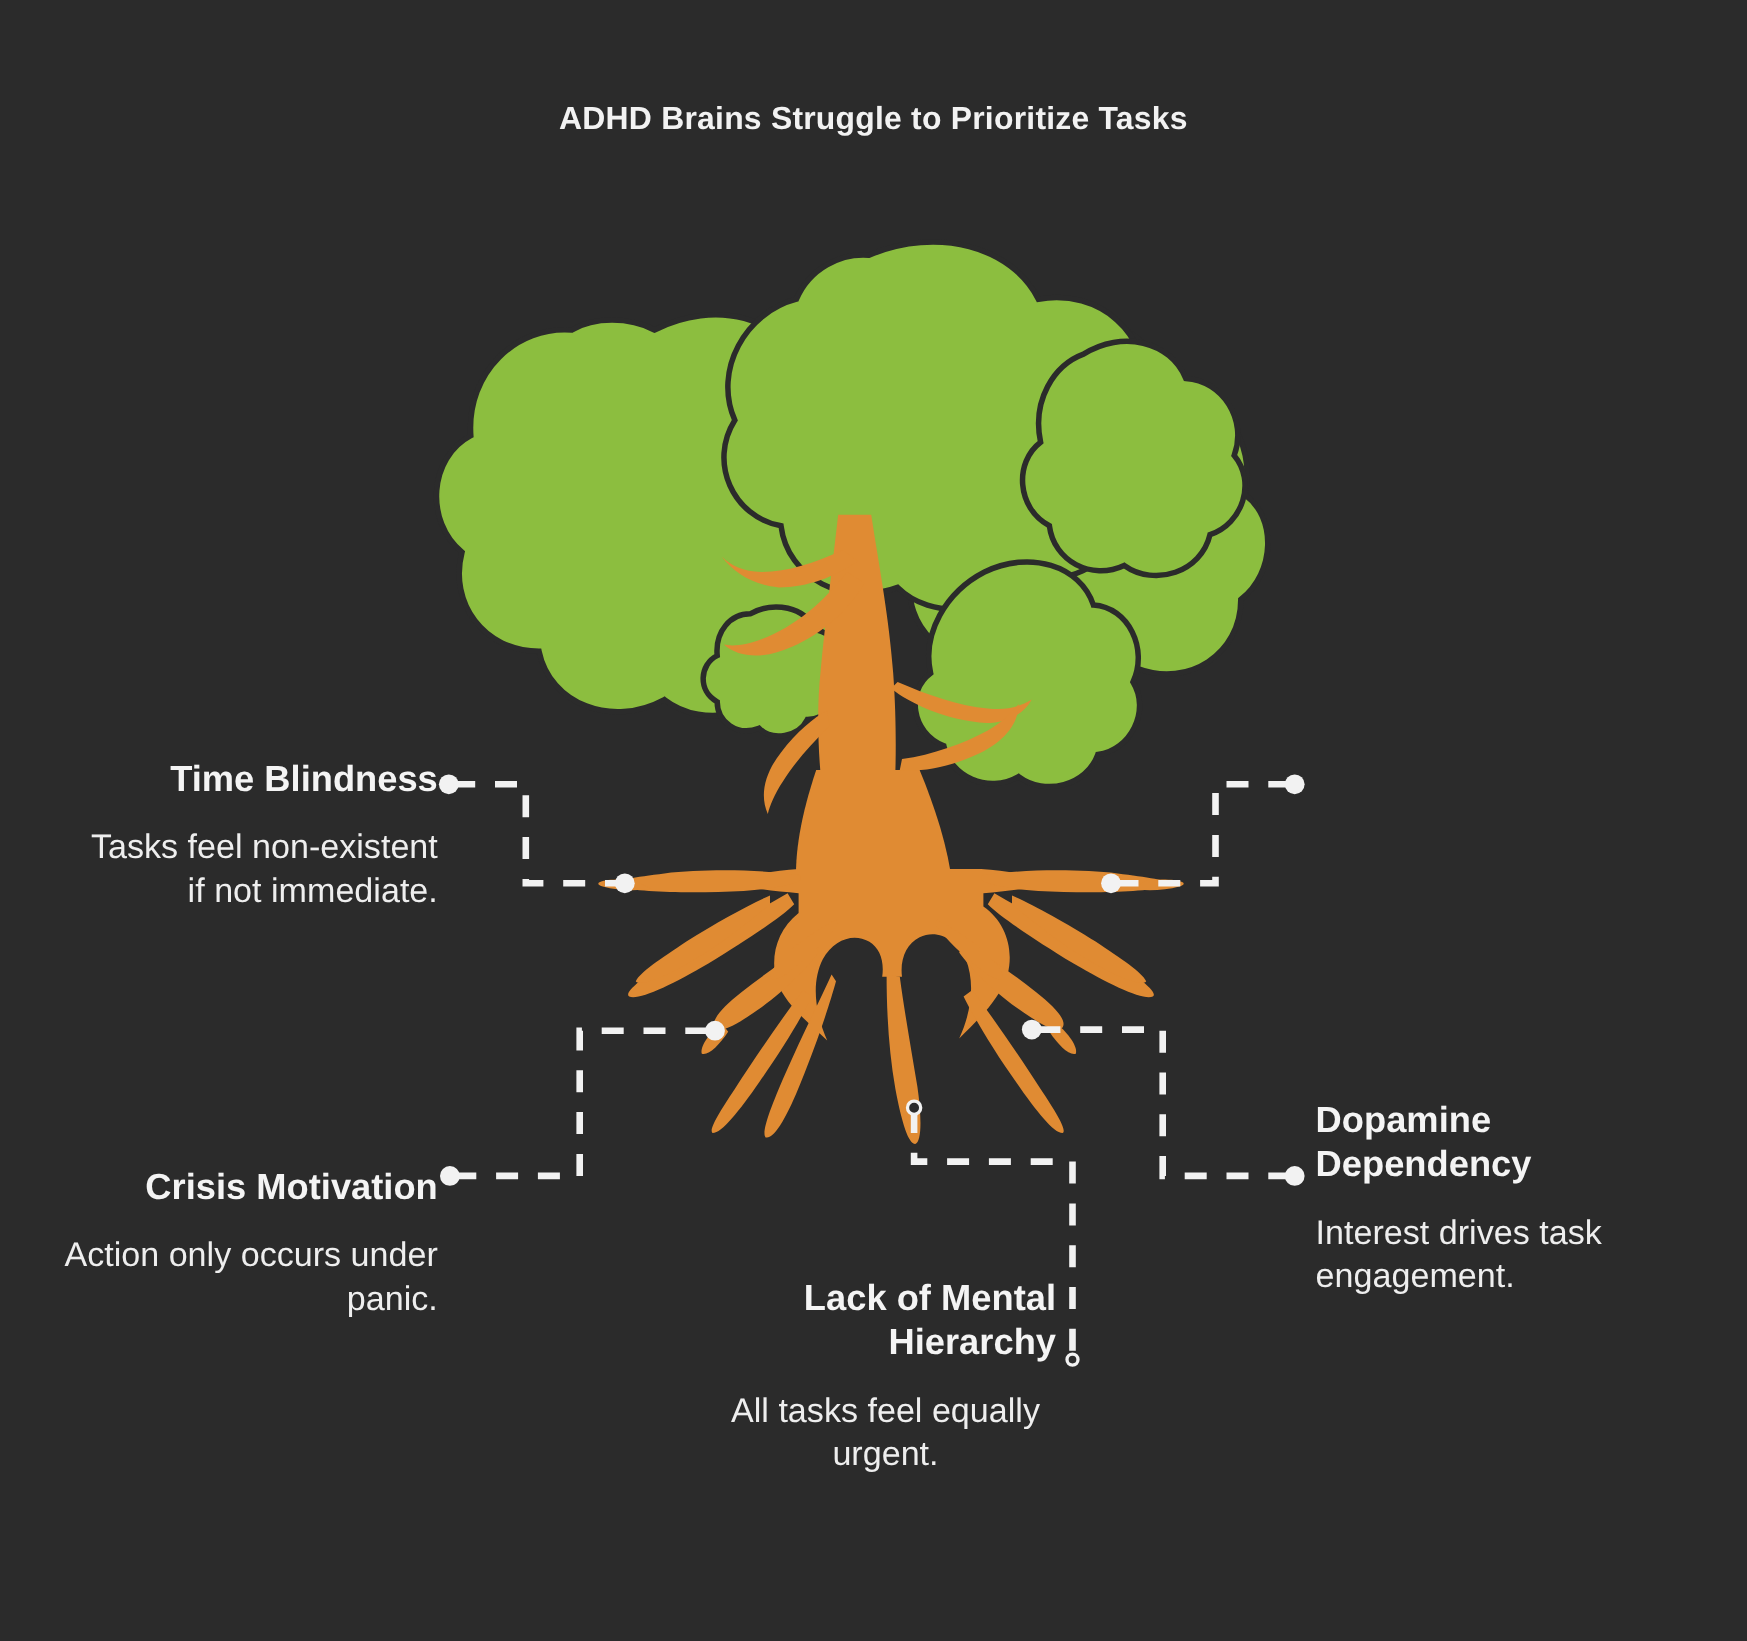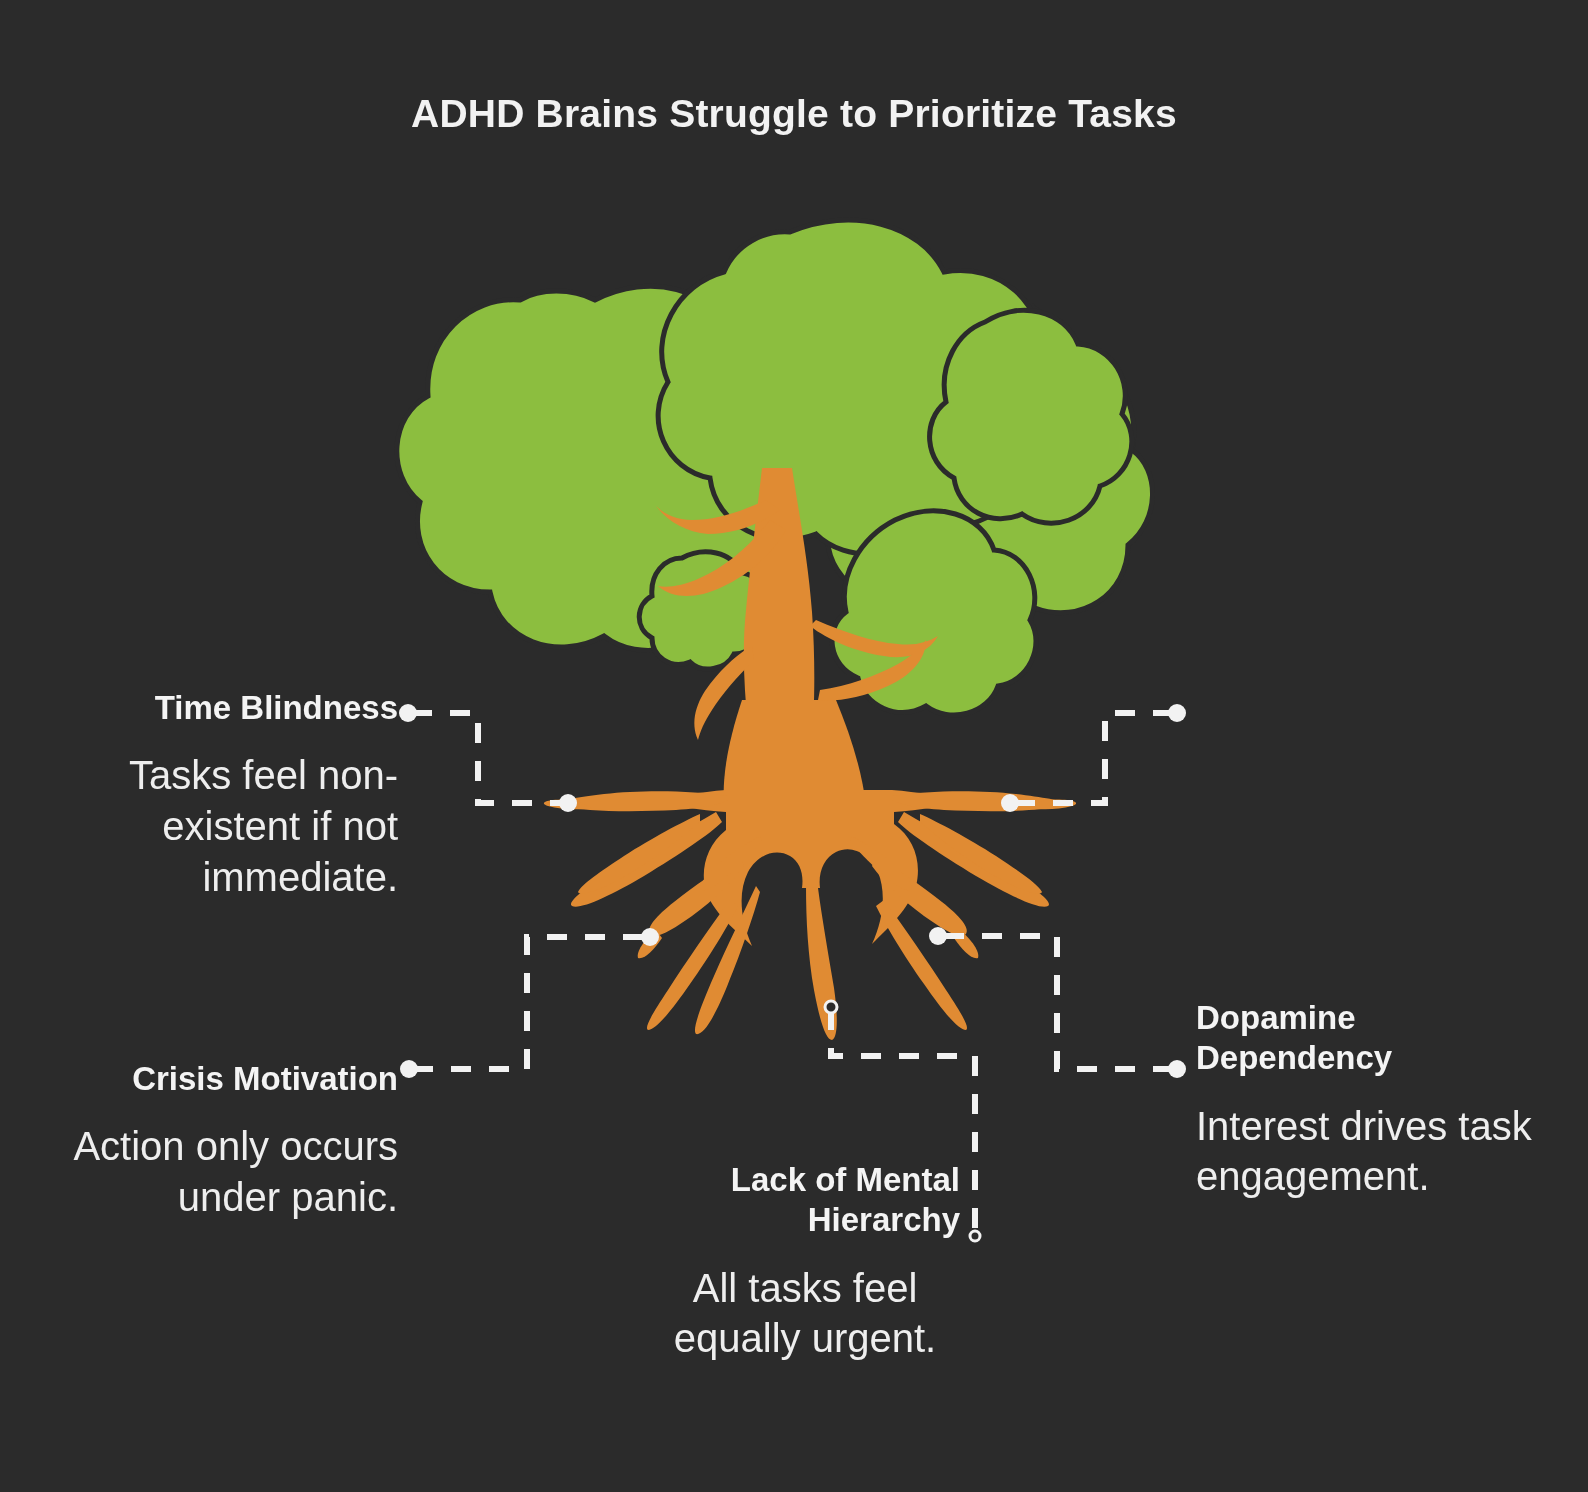--- a/index.html
+++ b/index.html
@@ -17,21 +17,21 @@
     background: #2b2b2b;
     overflow: hidden;
   }
   #title {
     position: absolute;
     left: 0;
     top: 92px;
     width: 1588px;
     text-align: center;
     color: #f2f2f2;
-    font-size: 39px;
+    font-size: 29px;
     font-weight: bold;
     letter-spacing: 0.2px;
   }
   #art {
     position: absolute;
     left: 0;
     top: 0;
     width: 1588px;
     height: 1492px;
     pointer-events: none;
@@ -41,21 +41,21 @@
   }
   .callout .ctitle {
     color: #f4f4f4;
     font-size: 33px;
     font-weight: bold;
     line-height: 1.22;
     margin: 0 0 22px 0;
   }
   .callout .cbody {
     color: #eeeeee;
-    font-size: 40px;
+    font-size: 31px;
     font-weight: normal;
     line-height: 1.27;
     margin: 0;
   }
   .align-right { text-align: right; }
   .align-left  { text-align: left; }
   .align-center { text-align: center; }
 
   
   #c-time       { left: 68px;   top: 688px;  width: 330px; }

